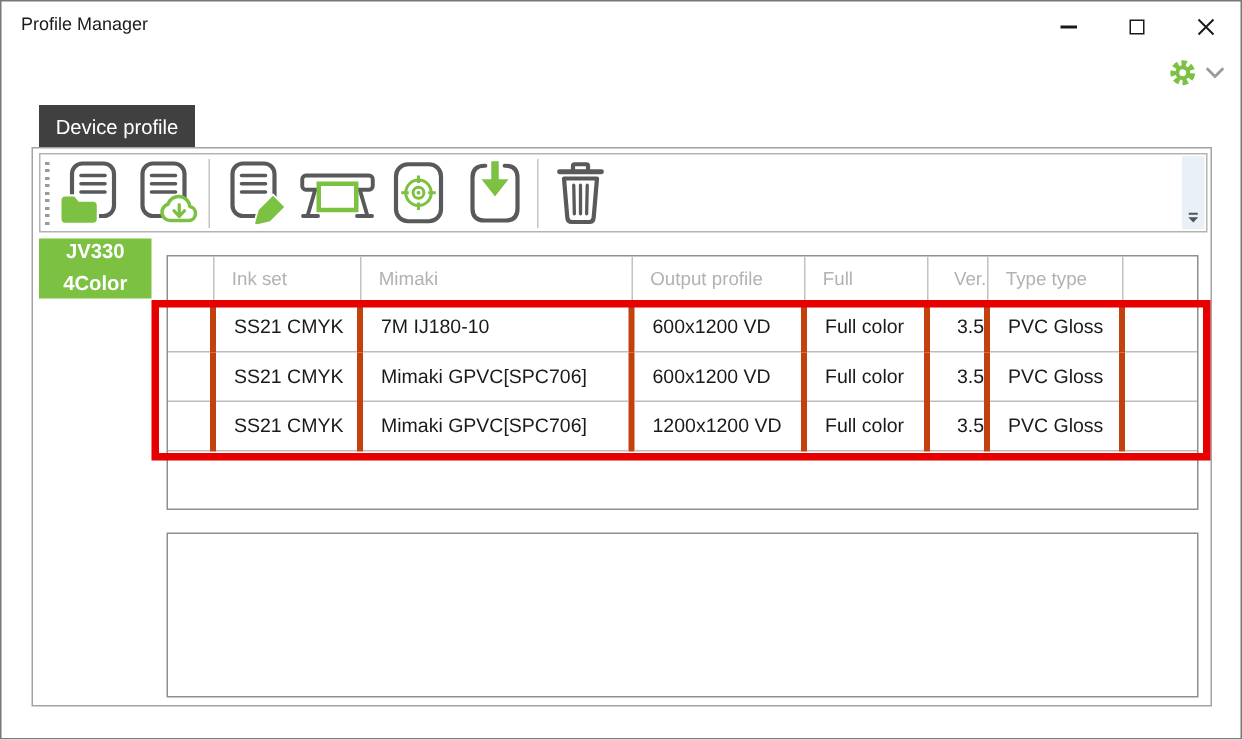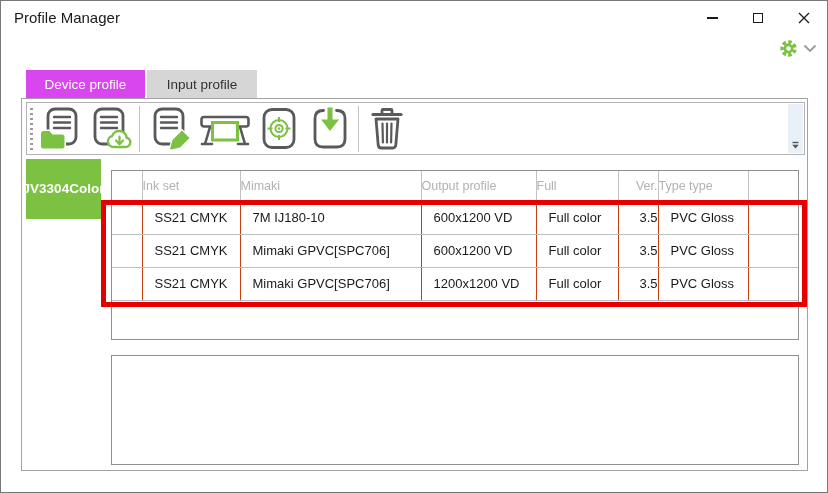--- a/index.html
+++ b/index.html
@@ -1,53 +1,53 @@
 <!DOCTYPE html>
 <html><head>
 <meta charset="utf-8">
 <style>
   * { margin:0; padding:0; box-sizing:border-box; }
   html,body { width:828px; height:493px; background:#fff; font-family:"Liberation Sans", sans-serif; }
   .window { position:relative; width:828px; height:493px; background:#fff; border:1px solid #787878; overflow:hidden; }
 
   
-  .title { position:absolute; left:13px; top:8px; font-size:15px; color:#1a1a1a; }
+  .title { position:absolute; left:13px; top:8px; font-size:12px; color:#1a1a1a; }
   .win-controls { position:absolute; right:6px; top:6px; display:flex; }
   .win-btn { width:34px; height:22px; display:flex; align-items:center; justify-content:center; margin-left:12px; }
   .min-glyph { width:11px; height:2px; background:#1a1a1a; }
   .max-glyph { width:10px; height:10px; border:1.4px solid #1a1a1a; }
 
   
   .settings { position:absolute; right:10px; top:38px; display:flex; align-items:center; gap:5px; }
 
   
   .tabs { position:absolute; left:25px; top:69px; display:flex; gap:2px; }
   .tab { height:28px; display:flex; align-items:center; justify-content:center; font-size:13.5px; }
-  .tab.active { width:119px; background:#d946ef; color:#fff; }
+  .tab.active { width:104px; background:#404040; color:#fff; }
   .tab.inactive { width:110px; background:#d6d6d6; color:#333; }
 
   
   .panel { position:absolute; left:20px; top:97px; width:787px; height:373px; border:1px solid #a3a3a3; background:#fff; }
 
   
   .toolbar { position:absolute; left:4px; top:3px; width:779px; height:53px; border:1px solid #b3b3b3; background:#fff; display:flex; align-items:center; }
   .grip { width:3px; height:42px; margin-left:3px; background:repeating-linear-gradient(to bottom,#9a9a9a 0 2px,transparent 2px 5px); }
   .tb-btn { height:48px; display:flex; align-items:center; justify-content:center; margin-left:3px; background:transparent; border:none; padding:0 1px; }
   .tb-sep { width:1px; height:46px; background:#c4c4c4; margin:0 4px; }
   .tb-scroll { position:absolute; right:1px; top:1px; bottom:1px; width:15px; background:#e9f0f8; }
   .tb-scroll .glyph { position:absolute; bottom:3px; left:3px; }
 
   
-  .device-btn { position:absolute; left:4px; top:60px; width:75px; height:60px; background:#7cc142; color:#fff; font-weight:bold; font-size:13.5px; line-height:1.55; display:flex; align-items:center; justify-content:center; border:none; }
+  .device-btn { position:absolute; left:4px; top:60px; width:75px; height:40px; background:#7cc142; color:#fff; font-weight:bold; font-size:13.5px; line-height:1.55; display:flex; flex-direction:column; align-items:center; justify-content:center; border:none; }
 
   
   .table-wrap { position:absolute; left:89px; top:71px; width:688px; height:170px; border:1px solid #8f8f8f; background:#fff; overflow:hidden; }
   table { border-collapse:collapse; table-layout:fixed; width:688px; }
-  th { height:30px; font-weight:normal; color:#b2b2b2; font-size:12.5px; text-align:left; border-right:1px solid #c2c2c2; border-bottom:1px solid #c2c2c2; }
-  td { height:33px; color:#1a1a1a; font-size:13px; text-align:left; padding-left:12px; border-right:1px solid #c2410c; border-bottom:1px solid #bdbdbd; background:#fff; }
+  th { height:30px; font-weight:normal; color:#b2b2b2; font-size:12.5px; text-align:left; padding-left:12px; border-right:1px solid #c2c2c2; border-bottom:1px solid #c2c2c2; }
+  td { height:33px; color:#1a1a1a; font-size:13px; text-align:left; padding-left:12px; border-right:4px solid #c2410c; border-bottom:1px solid #bdbdbd; background:#fff; }
   th:last-child, td:last-child { border-right:none; }
   th.center, td.center { text-align:right; padding-left:0; }
 
   
   .highlight-rect { position:absolute; left:79px; top:101px; width:706px; height:107px; border:5px solid #e60000; z-index:5; pointer-events:none; }
 
   
   .lower-panel { position:absolute; left:89px; top:256px; width:688px; height:110px; border:1px solid #8f8f8f; background:#fff; }
 
   svg { display:block; }
@@ -81,23 +81,20 @@
       </g>
     </svg>
     <svg width="14" height="9" viewBox="0 0 14 9">
       <polyline points="1.5,1.5 7,7 12.5,1.5" fill="none" stroke="#9a9a9a" stroke-width="1.8"></polyline>
     </svg>
   </div>
 
   <div class="tabs">
     <div class="tab active">
       <span>Device profile</span>
-    </div>
-    <div class="tab inactive">
-      <span>Input profile</span>
     </div>
   </div>
 
   <div class="panel">
 
     <div class="toolbar">
       <div class="grip"></div>
 
       <button class="tb-btn">
         <svg width="46" height="46" viewBox="0 0 46 46">

